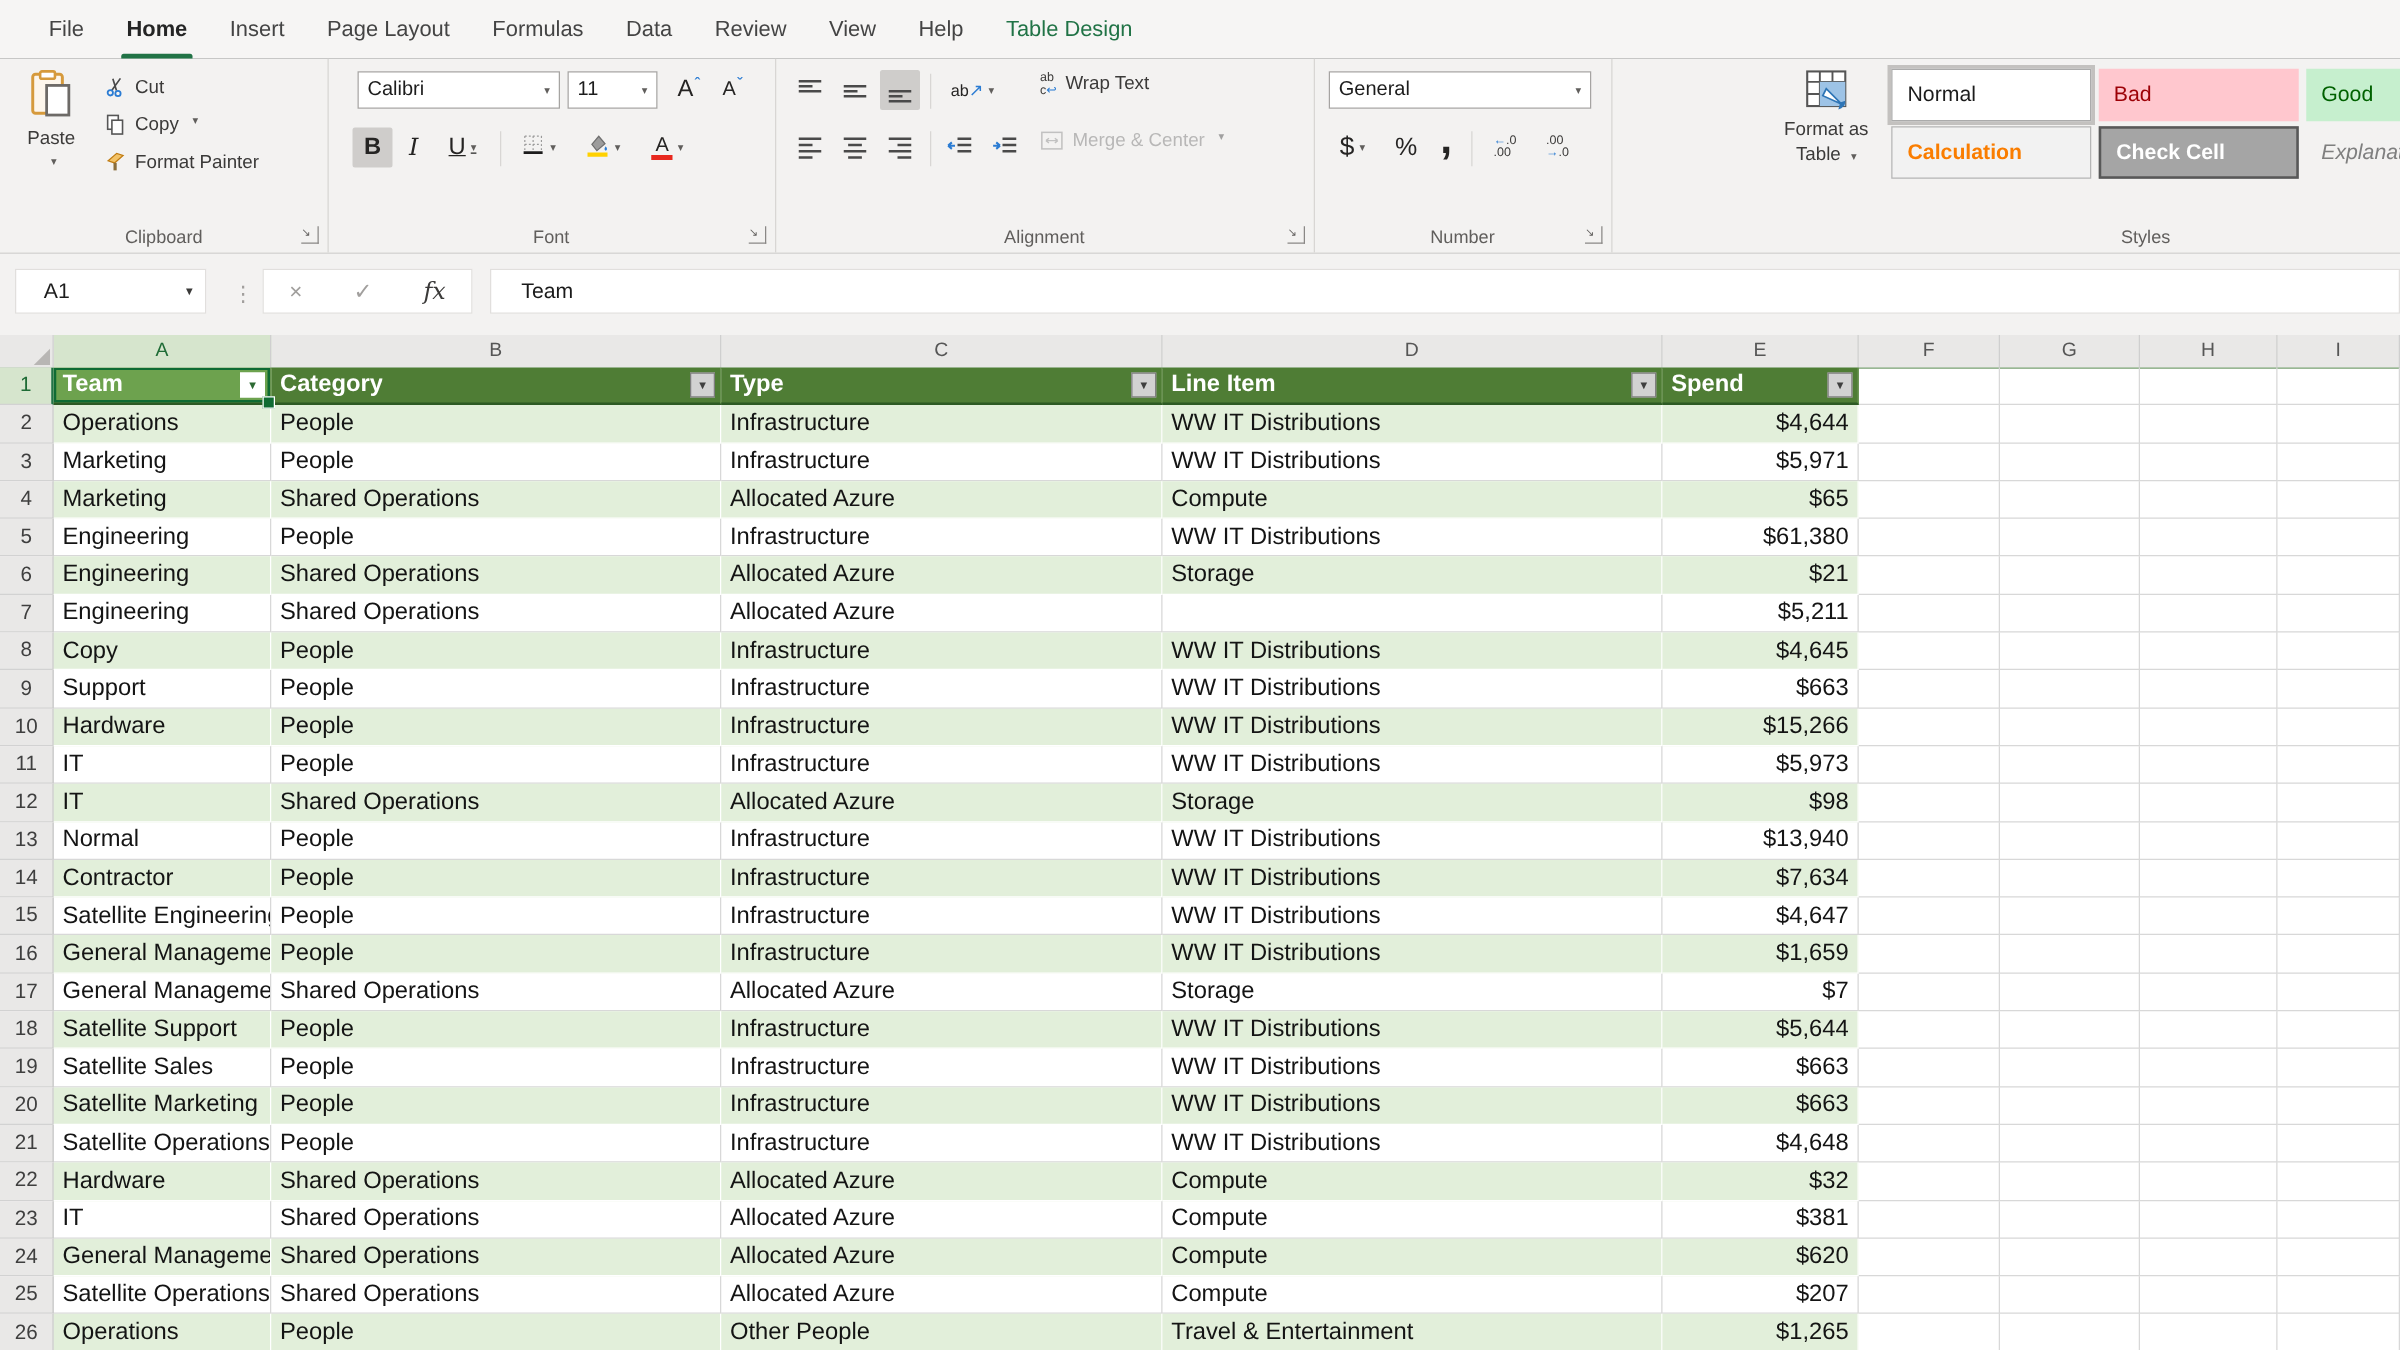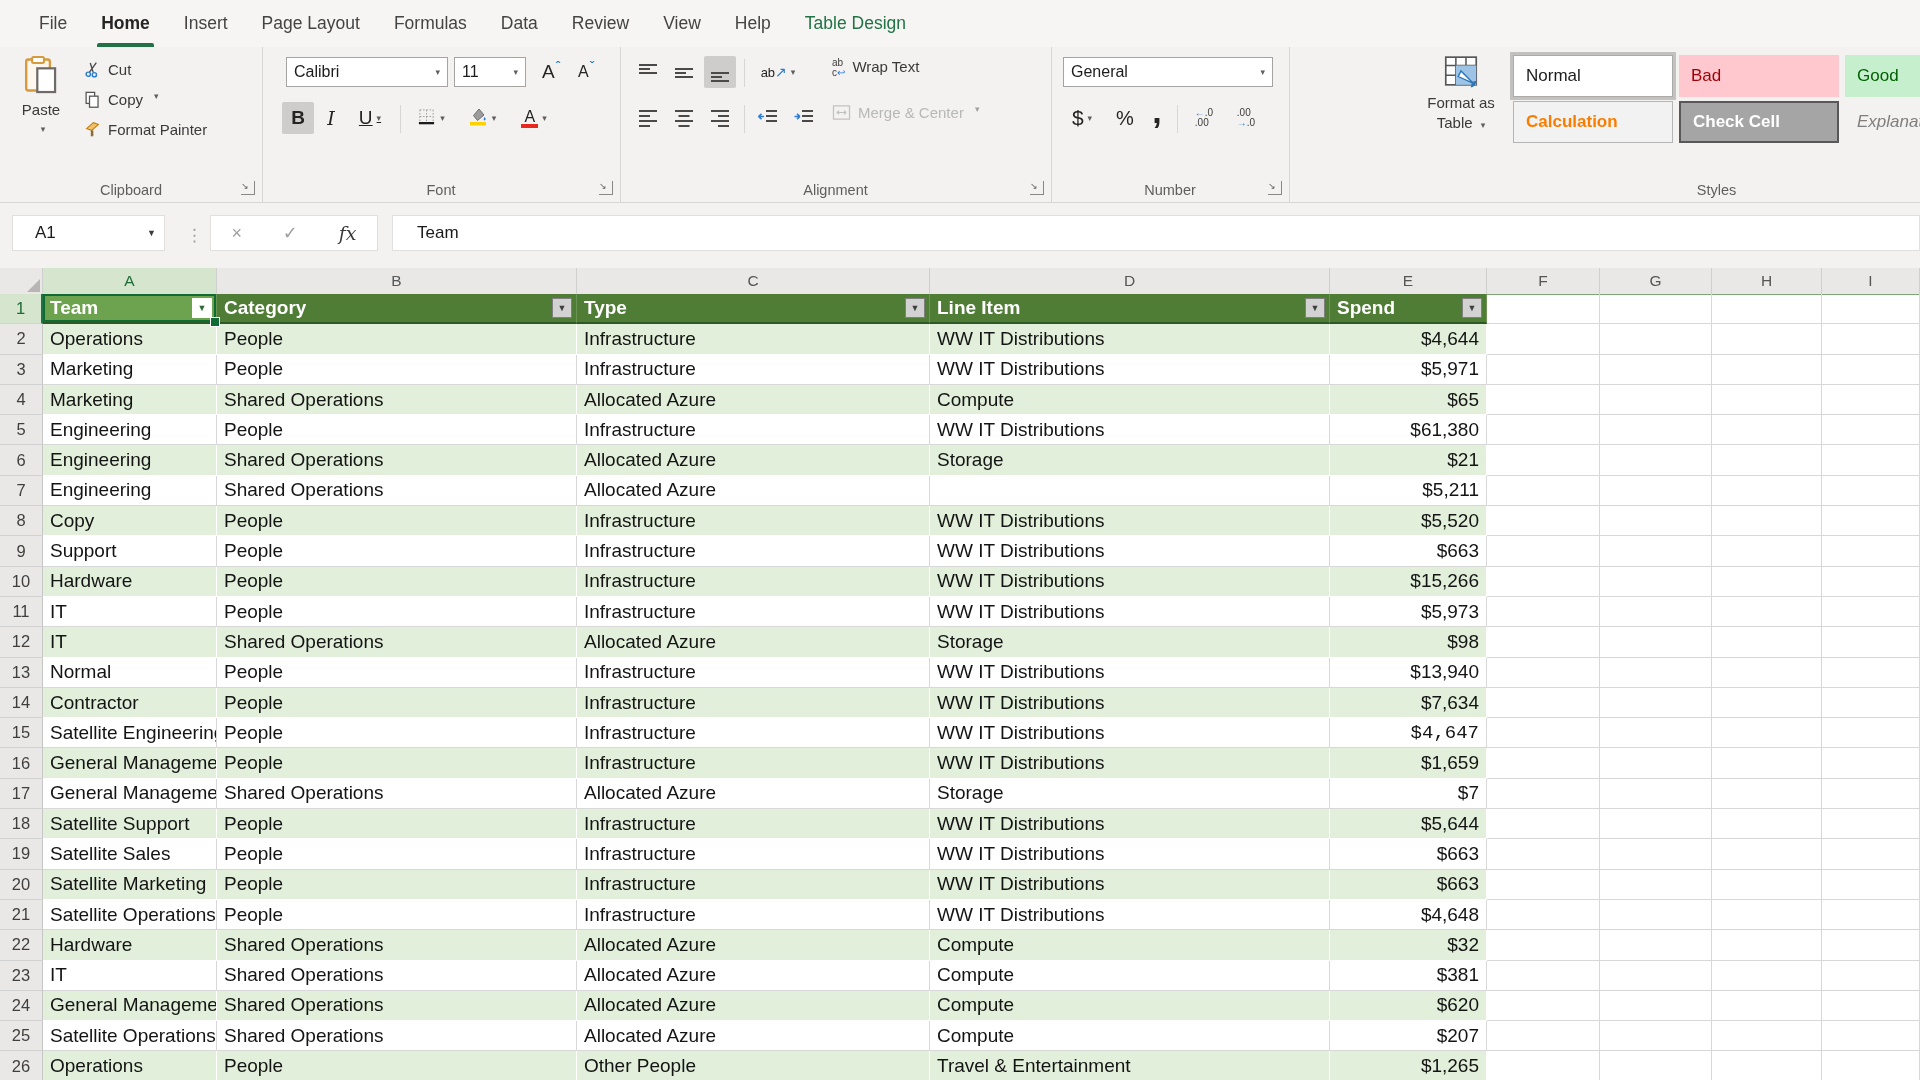--- a/index.html
+++ b/index.html
@@ -484,21 +484,21 @@
           <div class="c" style="width: 112px;"></div>
           <div class="c" style="width: 110px;"></div>
           <div class="c" style="width: 98px;"></div>
         </div>
         <div class="row">
           <div class="rh">8</div>
           <div class="c band" style="width: 174px;">Copy</div>
           <div class="c band" style="width: 360px;">People</div>
           <div class="c band" style="width: 353px;">Infrastructure</div>
           <div class="c band" style="width: 400px;">WW IT Distributions</div>
-          <div class="c band num" style="width: 157px;">$5,520</div>
+          <div class="c band num" style="width: 157px;">$4,645</div>
           <div class="c" style="width: 113px;"></div>
           <div class="c" style="width: 112px;"></div>
           <div class="c" style="width: 110px;"></div>
           <div class="c" style="width: 98px;"></div>
         </div>
         <div class="row">
           <div class="rh">9</div>
           <div class="c" style="width: 174px;">Support</div>
           <div class="c" style="width: 360px;">People</div>
           <div class="c" style="width: 353px;">Infrastructure</div>
@@ -568,21 +568,21 @@
           <div class="c" style="width: 112px;"></div>
           <div class="c" style="width: 110px;"></div>
           <div class="c" style="width: 98px;"></div>
         </div>
         <div class="row">
           <div class="rh">15</div>
           <div class="c" style="width: 174px;">Satellite Engineering</div>
           <div class="c" style="width: 360px;">People</div>
           <div class="c" style="width: 353px;">Infrastructure</div>
           <div class="c" style="width: 400px;">WW IT Distributions</div>
-          <div class="c num" style="width: 157px; font-family: Liberation Mono, monospace;">$4,647</div>
+          <div class="c num" style="width: 157px;">$4,647</div>
           <div class="c" style="width: 113px;"></div>
           <div class="c" style="width: 112px;"></div>
           <div class="c" style="width: 110px;"></div>
           <div class="c" style="width: 98px;"></div>
         </div>
         <div class="row">
           <div class="rh">16</div>
           <div class="c band" style="width: 174px;">General Management</div>
           <div class="c band" style="width: 360px;">People</div>
           <div class="c band" style="width: 353px;">Infrastructure</div>

